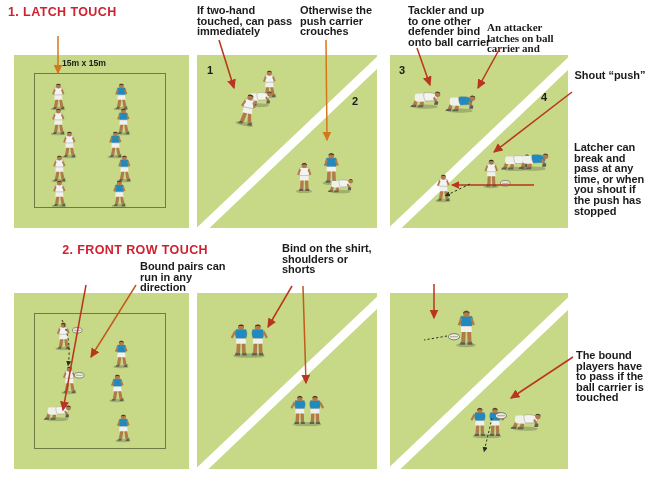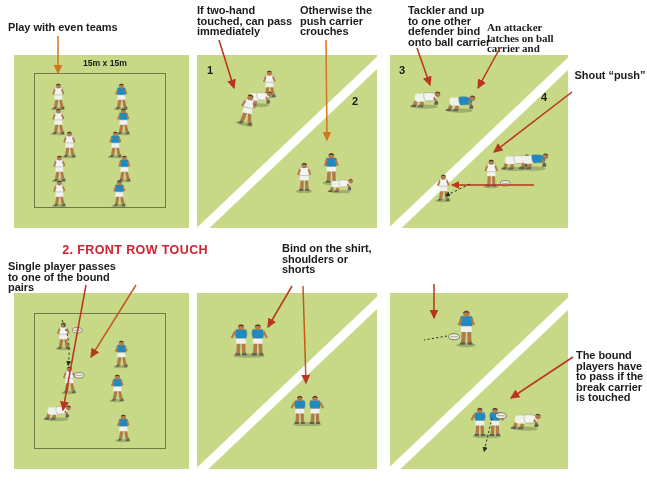--- a/index.html
+++ b/index.html
@@ -51,48 +51,49 @@
   .arrowlayer{position:absolute;left:0;top:0;width:647px;height:481px;pointer-events:none;}
 
   
   .player{position:absolute;transform-origin:50% 100%;}
 </style>
 </head>
 <body>
 
 <div class="stage">
 
-
-  <div class="abs caption" style="left:8px;top:22px;width:150px;">Play with even teams</div>
+  <div class="abs section-head" style="left:8px;top:5px;width:150px;">1. LATCH TOUCH</div>
+
 
   <div class="abs caption" style="left:197px;top:5px;width:100px;">If two-hand touched, can pass immediately</div>
 
   <div class="abs caption" style="left:300px;top:5px;width:80px;">Otherwise the push carrier crouches</div>
 
   <div class="abs caption" style="left:408px;top:5px;width:88px;">Tackler and up to one other defender bind onto ball carrier</div>
 
   <div class="abs caption" style="left:487px;top:22px;width:78px;font-family:Liberation Serif, serif;">An attacker latches on ball carrier and holds ball</div>
 
   <div class="abs caption" style="left:574px;top:70px;width:72px;text-align:center;">Shout “push”</div>
 
+  <div class="abs caption" style="left:574px;top:142px;width:72px;">Latcher can break and pass at any time, or when you shout if the push has stopped</div>
 
   <div class="abs section-head" style="left:8px;top:243px;width:200px;text-align:right;">2. FRONT ROW TOUCH</div>
 
-  <div class="abs caption" style="left:8px;top:261px;width:110px;">Single player passes to one of the bound pairs</div>
-
+
+  <div class="abs caption" style="left:140px;top:261px;width:96px;">Bound pairs can run in any direction</div>
 
   <div class="abs caption" style="left:282px;top:243px;width:100px;">Bind on the shirt, shoulders or shorts</div>
 
 
-  <div class="abs caption" style="left:576px;top:350px;width:70px;">The bound players have to pass if the break carrier is touched</div>
+  <div class="abs caption" style="left:576px;top:350px;width:70px;">The bound players have to pass if the ball carrier is touched</div>
 
   <div class="pitch" id="panelA" style="left:14px;top:55px;width:175px;height:173px;">
     <div class="pitch-box" style="left:20px;top:18px;width:132px;height:135px;"></div>
   </div>
-  <div class="abs field-label" style="left:62px;top:58px;margin-left:21px;">15m x 15m</div>
+  <div class="abs field-label" style="left:62px;top:58px;">15m x 15m</div>
 
   <div class="pitch" id="panelB" style="left:197px;top:55px;width:180px;height:173px;">
     <div class="diag" style="left:-40px;top:84px;width:270px;height:9px;transform:rotate(-43.5deg);"></div>
   </div>
   <div class="abs panel-num" style="left:207px;top:65px;">1</div>
   <div class="abs panel-num" style="left:352px;top:96px;">2</div>
 
   <div class="pitch" id="panelC" style="left:390px;top:55px;width:178px;height:173px;">
     <div class="diag" style="left:-40px;top:84px;width:268px;height:9px;transform:rotate(-43.5deg);"></div>
   </div>

